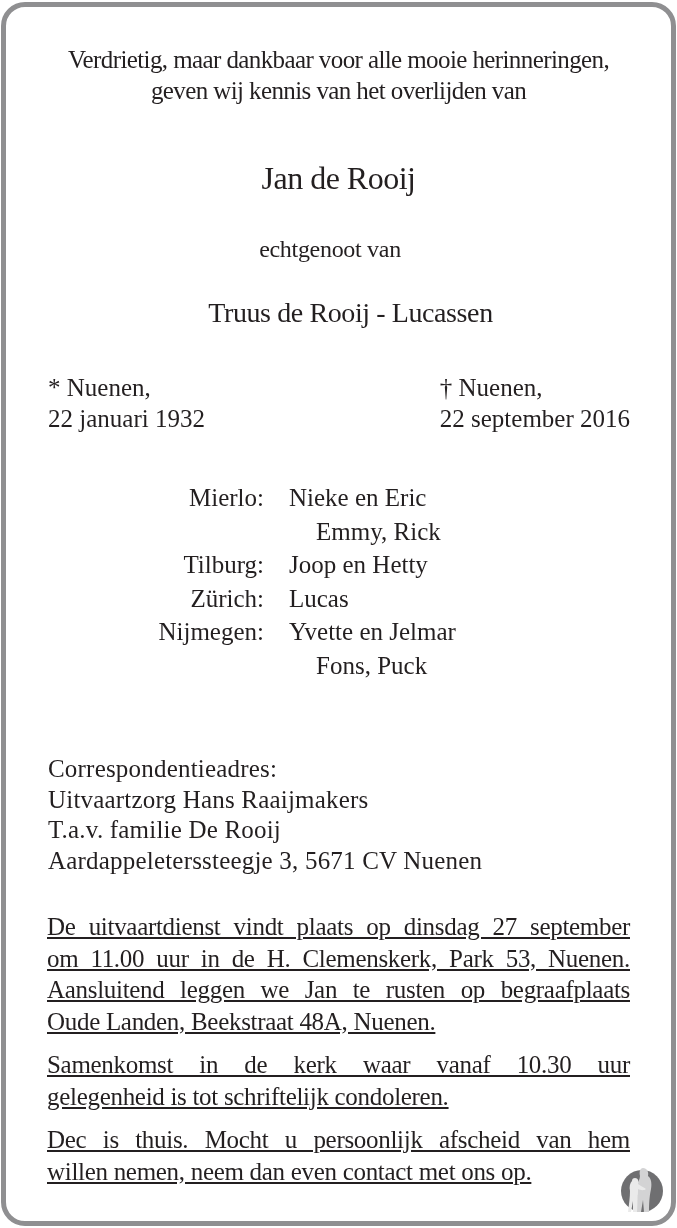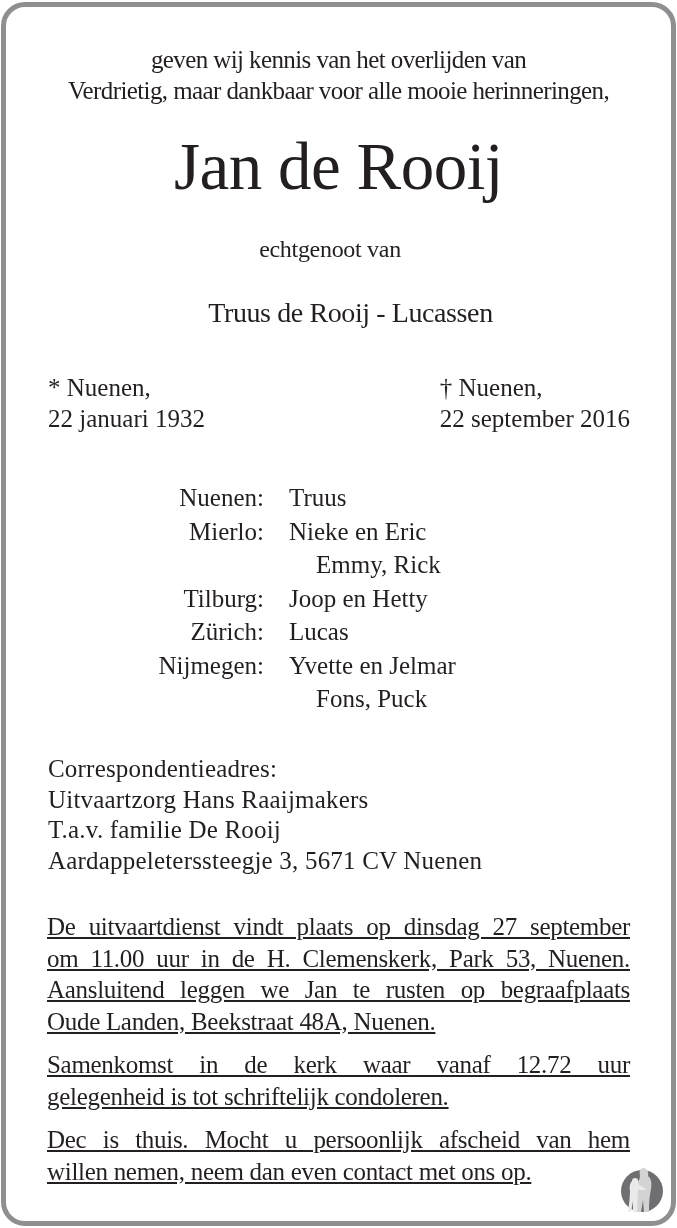--- a/index.html
+++ b/index.html
@@ -38,24 +38,24 @@
       top: 44px;
       width: 677px;
       text-align: center;
       font-size: 25px;
       line-height: 31px;
       letter-spacing: -0.6px;
     }
     .deceased-name {
       position: absolute;
       left: 0;
-      top: 134px;
-      width: 677px;
-      text-align: center;
-      font-size: 67px;
+      top: 146px;
+      width: 677px;
+      text-align: center;
+      font-size: 32px;
       line-height: 64px;
       letter-spacing: -0.5px;
     }
     .spouse-label {
       position: absolute;
       left: 0;
       top: 234px;
       width: 660px;
       text-align: center;
       font-size: 24px;
@@ -152,45 +152,41 @@
     }
   </style>
 </head>
 <body>
 
 <div class="frame"></div>
 
 <div class="content">
 
   <div class="intro">
+    <div>Verdrietig, maar dankbaar voor alle mooie herinneringen,</div>
     <div>geven wij kennis van het overlijden van</div>
-    <div>Verdrietig, maar dankbaar voor alle mooie herinneringen,</div>
   </div>
 
   <div class="deceased-name">Jan de Rooij</div>
 
   <div class="spouse-label">echtgenoot van</div>
 
   <div class="spouse-name">Truus de Rooij - Lucassen</div>
 
   <div class="birth">
     <div>* Nuenen,</div>
     <div>22 januari 1932</div>
   </div>
 
   <div class="death">
     <div>† Nuenen,</div>
     <div>22 september 2016</div>
   </div>
 
   <div class="family">
-    <div class="family-row">
-      <div class="family-place">Nuenen:</div>
-      <div class="family-names">Truus</div>
-    </div>
     <div class="family-row">
       <div class="family-place">Mierlo:</div>
       <div class="family-names">Nieke en Eric</div>
     </div>
     <div class="family-row sub">
       <div class="family-place"></div>
       <div class="family-names">Emmy, Rick</div>
     </div>
     <div class="family-row">
       <div class="family-place">Tilburg:</div>
@@ -218,21 +214,21 @@
   </div>
 
   <div class="paragraph p1">
     <span>De uitvaartdienst vindt plaats op dinsdag 27 september</span>
     <span>om 11.00 uur in de H. Clemenskerk, Park 53, Nuenen.</span>
     <span>Aansluitend leggen we Jan te rusten op begraafplaats</span>
     <span class="last">Oude Landen, Beekstraat 48A, Nuenen.</span>
   </div>
 
   <div class="paragraph p2">
-    <span>Samenkomst in de kerk waar vanaf 12.72 uur</span>
+    <span>Samenkomst in de kerk waar vanaf 10.30 uur</span>
     <span class="last">gelegenheid is tot schriftelijk condoleren.</span>
   </div>
 
   <div class="paragraph p3">
     <span>Dec is thuis. Mocht u persoonlijk afscheid van hem</span>
     <span class="last">willen nemen, neem dan even contact met ons op.</span>
   </div>
 
   <div class="logo">
     <svg width="48" height="48" viewBox="0 0 48 48">

